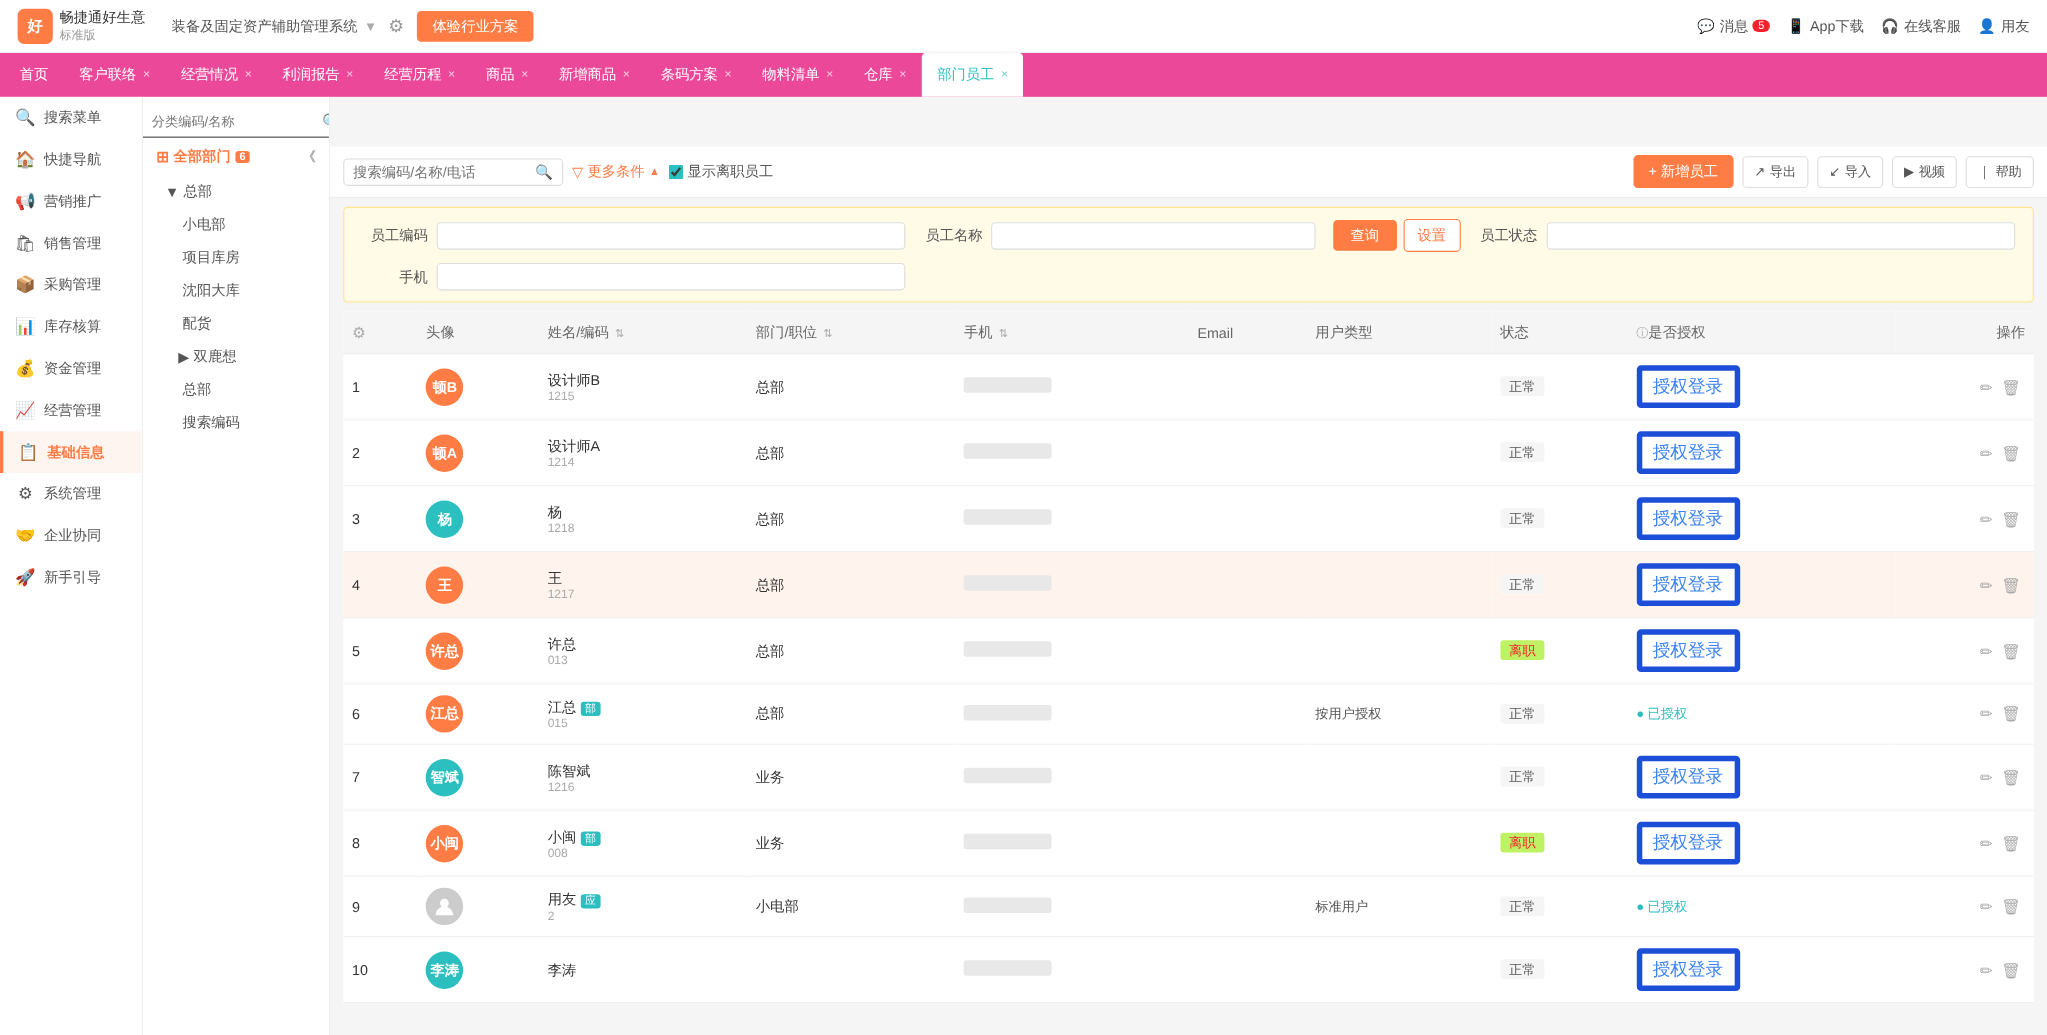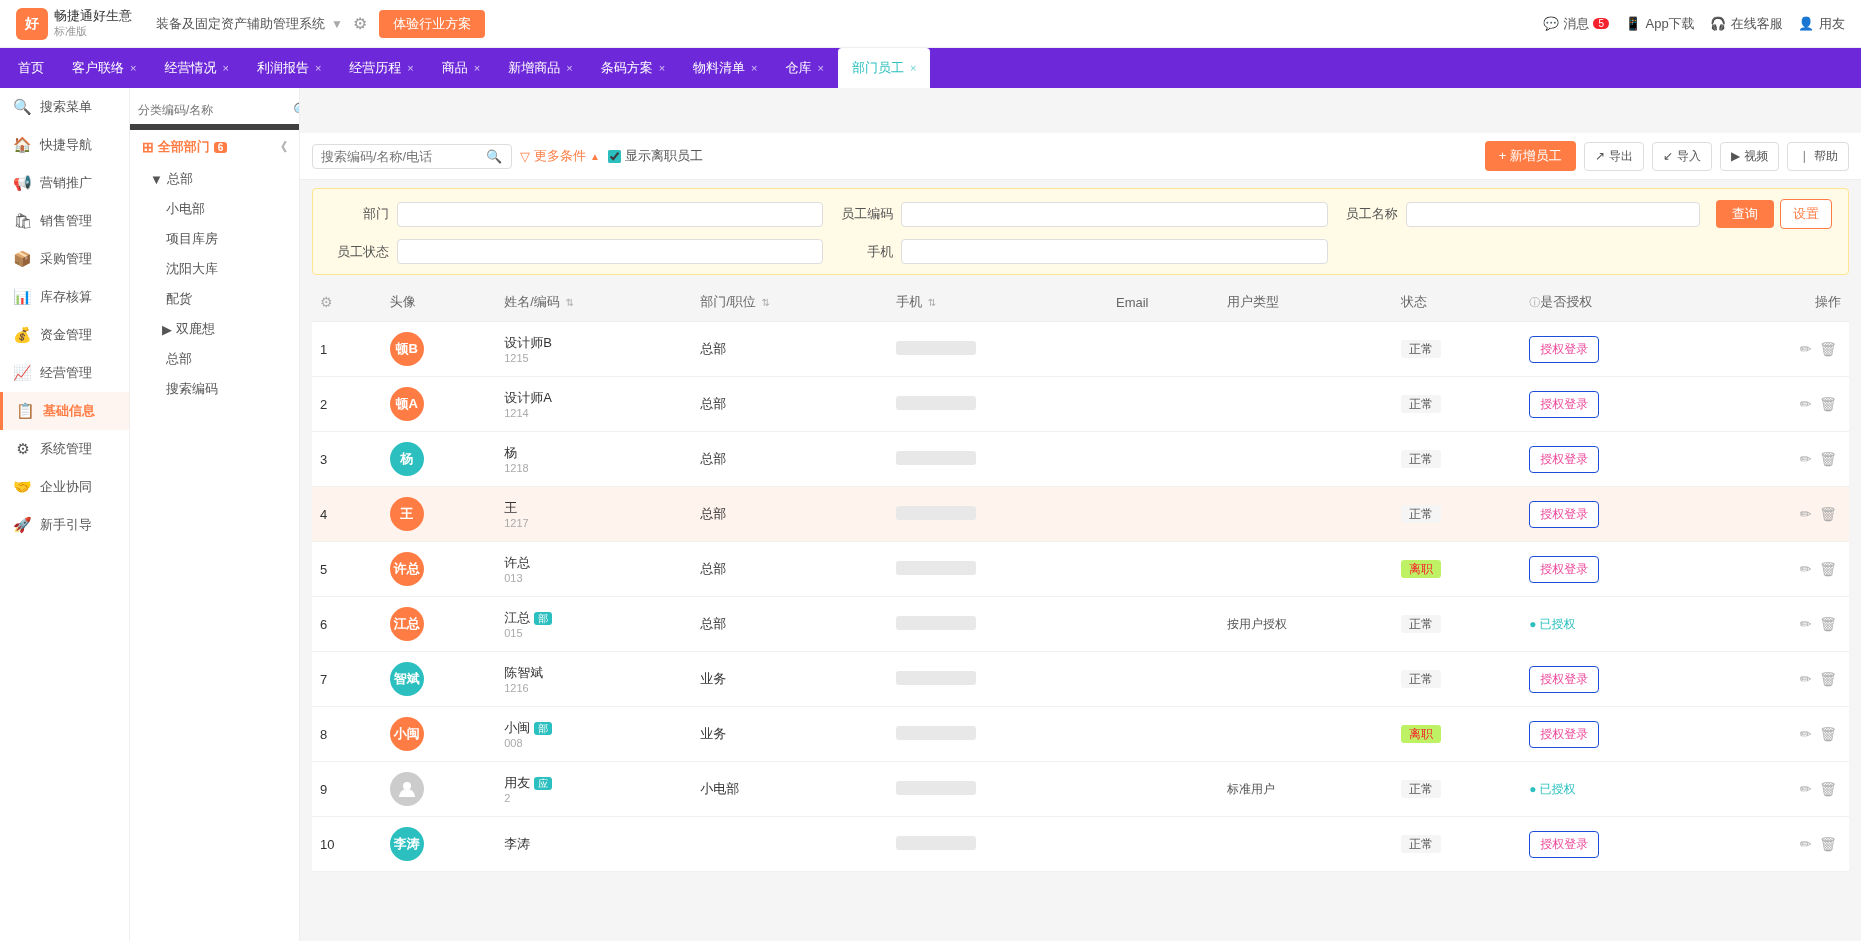--- a/index.html
+++ b/index.html
@@ -17,21 +17,21 @@
     .top-bar-mid { flex: 1; display: flex; align-items: center; padding: 0 10px; }
     .sys-title { font-size: 13px; color: #555; margin-right: 6px; }
     .top-bar-right { display: flex; align-items: center; gap: 16px; }
     .top-bar-btn { display: flex; align-items: center; gap: 4px; color: #555; font-size: 13px; cursor: pointer; }
     .top-bar-btn .badge { background: #f5222d; color: #fff; border-radius: 10px; font-size: 10px; padding: 0 4px; min-width: 16px; text-align: center; }
     .trial-btn { background: #ff7d45; color: #fff; border: none; border-radius: 4px; padding: 5px 14px; font-size: 13px; cursor: pointer; }
     .settings-icon { color: #999; font-size: 16px; cursor: pointer; }
 
     
     .nav-tabs {
-      background: #6d28d9; display: flex; align-items: center; height: 40px; padding: 0 4px;
+      background: #ec4899; display: flex; align-items: center; height: 40px; padding: 0 4px;
     }
     .nav-tab {
       padding: 0 14px; height: 40px; display: flex; align-items: center; color: #fff;
       font-size: 13px; cursor: pointer; white-space: nowrap; position: relative;
     }
     .nav-tab.active { background: #fff; color: #2bbfbf; border-radius: 4px 4px 0 0; }
     .nav-tab .close-x { margin-left: 6px; font-size: 11px; opacity: 0.7; }
 
     
     .main-layout { display: flex; height: calc(100vh - 88px); overflow: hidden; }
@@ -46,21 +46,21 @@
     .sidebar-icon { width: 18px; height: 18px; display: flex; align-items: center; justify-content: center; font-size: 15px; }
 
     
     .content { flex: 1; overflow: auto; display: flex; flex-direction: column; }
 
     
     .dept-emp-layout { display: flex; flex: 1; overflow: hidden; }
 
     
     .dept-tree { width: 170px; flex-shrink: 0; background: #fff; border-right: 1px solid #eee; overflow-y: auto; padding: 8px 0; }
-    .dept-search { display: flex; align-items: center; padding: 6px 8px; border-bottom: 6px solid #404040; }
+    .dept-search { display: flex; align-items: center; padding: 6px 8px; border-bottom: 1px solid #404040; }
     .dept-search input { border: none; outline: none; font-size: 13px; flex: 1; color: #555; }
     .dept-all { display: flex; align-items: center; padding: 8px 12px; font-size: 13px; color: #ff7d45; font-weight: bold; cursor: pointer; gap: 4px; }
     .dept-all-badge { background: #ff7d45; color: #fff; border-radius: 3px; font-size: 10px; padding: 0 4px; }
     .dept-collapse-btn { margin-left: auto; font-size: 12px; color: #aaa; cursor: pointer; }
     .dept-node { padding: 6px 12px 6px 20px; font-size: 13px; color: #555; cursor: pointer; display: flex; align-items: center; gap: 4px; }
     .dept-node.child { padding-left: 32px; }
 
     
     .emp-area { flex: 1; overflow: auto; display: flex; flex-direction: column; margin-top: 45px; }
 
@@ -94,21 +94,21 @@
     tr.highlighted td { background: #fff3ed; }
     .avatar { width: 34px; height: 34px; border-radius: 50%; display: flex; align-items: center; justify-content: center; color: #fff; font-size: 13px; font-weight: bold; flex-shrink: 0; }
     .avatar-gray { width: 34px; height: 34px; border-radius: 50%; background: #ccc; display: flex; align-items: center; justify-content: center; }
     .avatar-gray svg { width: 20px; height: 20px; fill: #fff; }
     .name-code { display: flex; flex-direction: column; }
     .emp-name { font-size: 13px; color: #333; }
     .emp-code { font-size: 11px; color: #aaa; }
     .dept-badge { background: #2bbfbf; color: #fff; border-radius: 3px; font-size: 10px; padding: 1px 4px; margin-left: 4px; }
     .status-normal { background: #f5f5f5; color: #555; border-radius: 3px; padding: 2px 8px; font-size: 12px; }
     .status-resign { background: #bef264; color: #f5222d; border-radius: 3px; padding: 2px 8px; font-size: 12px; }
-    .auth-btn { border: 1px solid #1d4ed8; color: #ec4899; background: #fff; border-radius: 4px; padding: 4px 10px; font-size: 12px; cursor: pointer; }
+    .auth-btn { border: 5px solid #1d4ed8; color: #3b82f6; background: #fff; border-radius: 4px; padding: 4px 10px; font-size: 16px; cursor: pointer; }
     .authorized { color: #2bbfbf; font-size: 12px; }
     .authorized::before { content: '●'; margin-right: 3px; }
     .op-btn { color: #aaa; font-size: 14px; cursor: pointer; margin-right: 4px; }
     .phone-blur { background: #e8e8e8; border-radius: 3px; width: 80px; height: 14px; display: inline-block; }
     .user-type { font-size: 12px; color: #555; }
 
     
     .pagination { display: flex; align-items: center; justify-content: flex-end; padding: 10px 16px; background: #fff; border-top: 1px solid #eee; gap: 8px; font-size: 13px; color: #555; flex-shrink: 0; }
     .page-btn { border: 1px solid #ddd; background: #fff; border-radius: 3px; padding: 3px 8px; cursor: pointer; color: #555; font-size: 12px; }
     .page-btn:disabled { color: #ccc; cursor: not-allowed; }
@@ -305,26 +305,20 @@
             </button>
             <button class="btn-outline">
               <span>｜</span>
               <span>帮助</span>
             </button>
           </div>
         </div>
 
         <div class="filter-row">
           <div class="filter-field">
-            <span class="filter-label">部门</span>
-            <select class="filter-select">
-              <option></option>
-            </select>
-          </div>
-          <div class="filter-field">
             <span class="filter-label">员工编码</span>
             <input type="text" class="filter-input" style="">
           </div>
           <div class="filter-field">
             <span class="filter-label">员工名称</span>
             <input type="text" class="filter-input" style="">
             <div class="filter-actions" style="margin-left:8px;display:flex;gap:6px;">
               <button class="btn-query">查询</button>
               <button class="btn-set">设置</button>
             </div>

